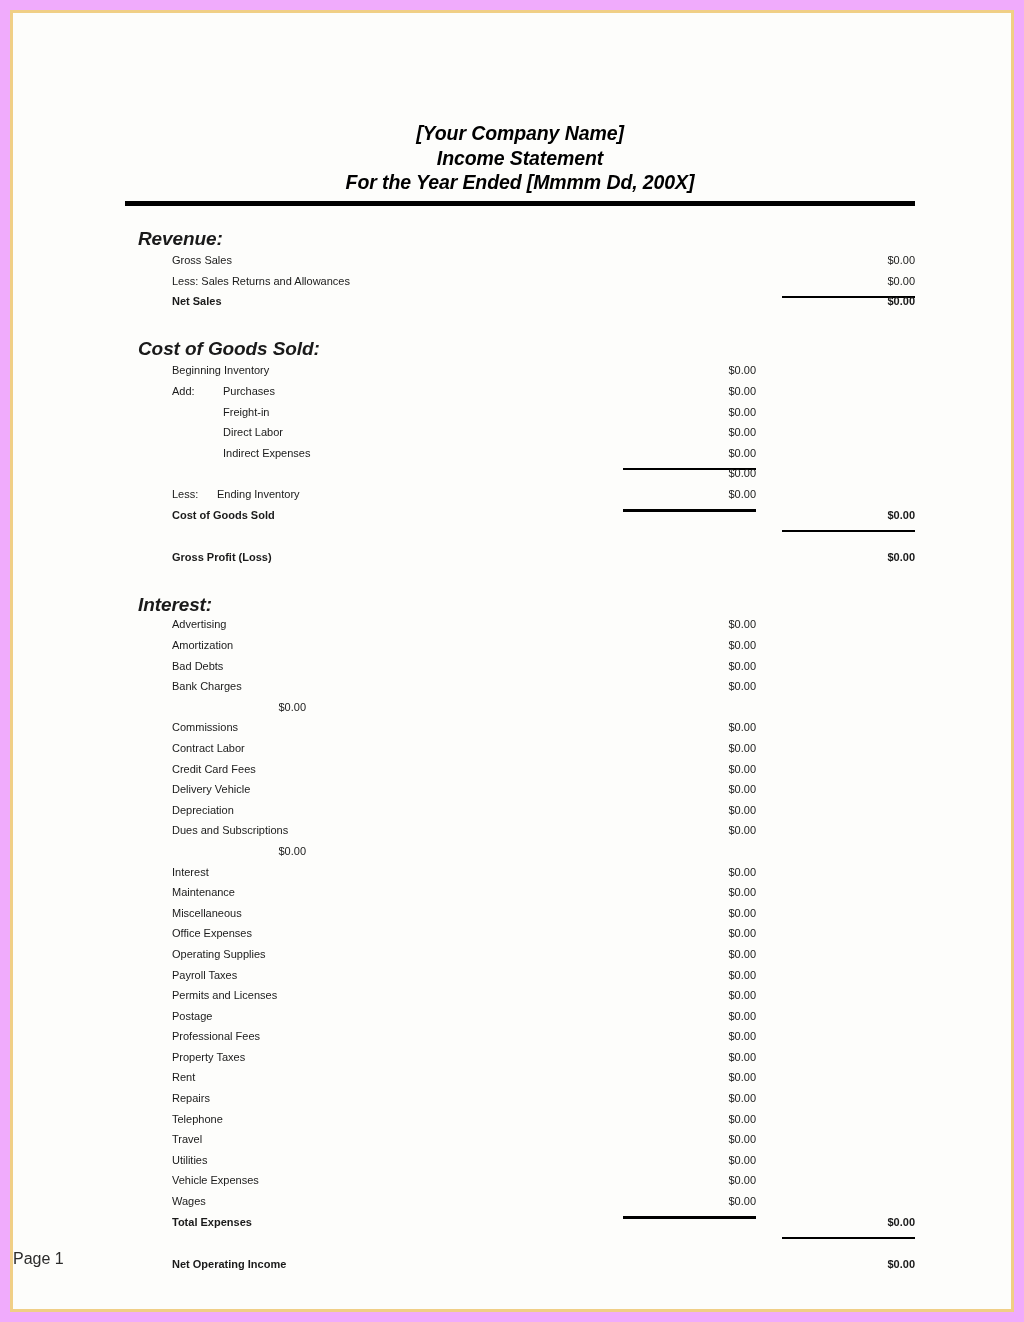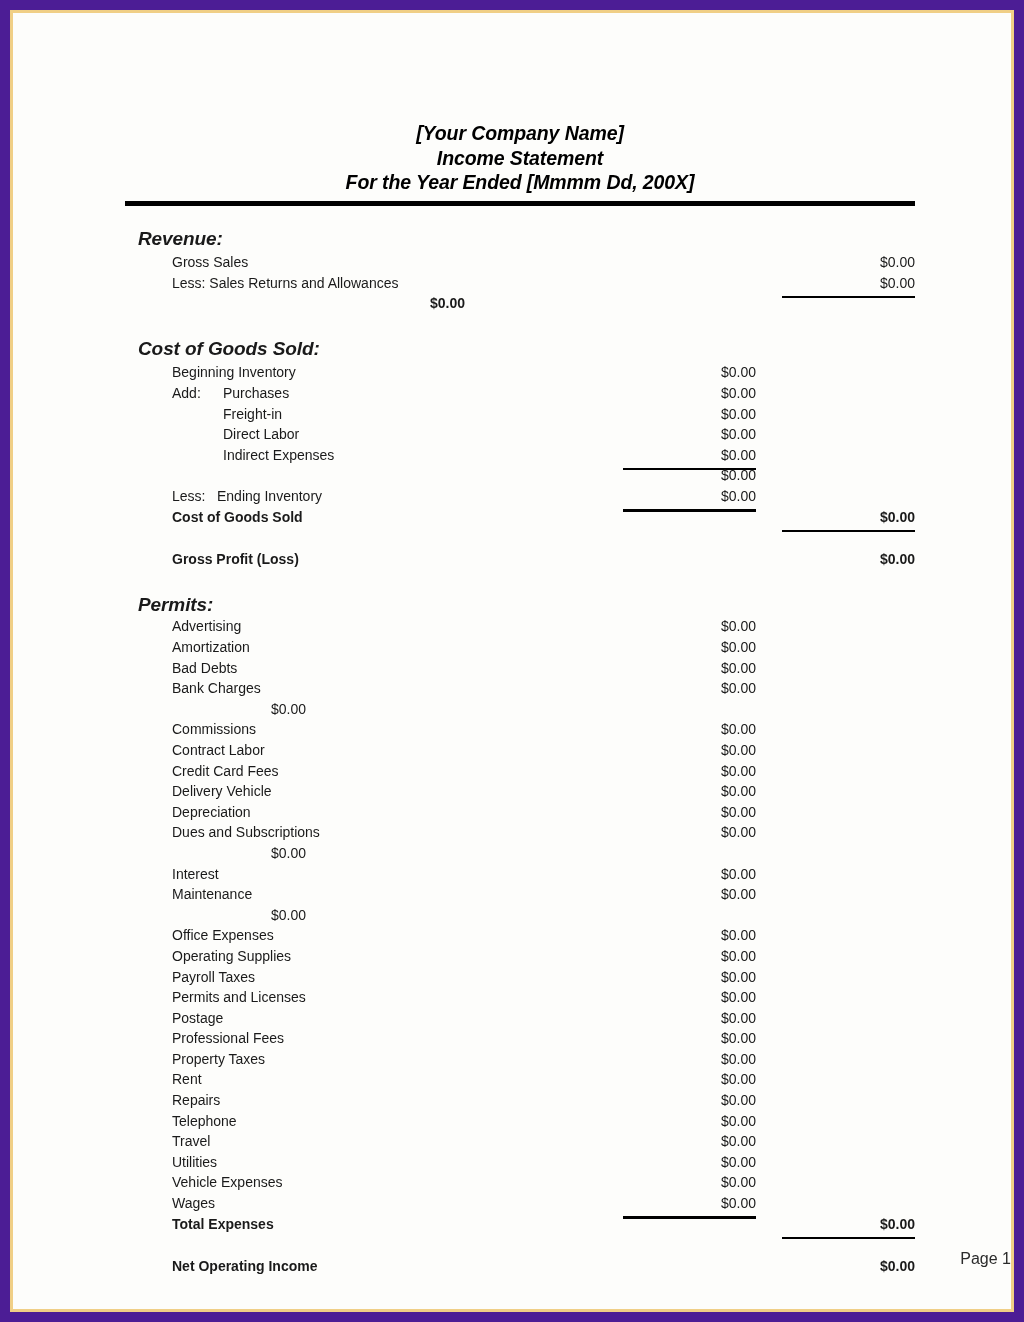--- a/index.html
+++ b/index.html
@@ -13,21 +13,21 @@
     font-family: "Liberation Sans", sans-serif;
     overflow: hidden;
   }
 
   
   #page-frame {
     position: relative;
     width: 1024px;
     height: 1322px;
     box-sizing: border-box;
-    background: #4c1d95;
+    background: #f0abfc;
     padding: 10px;
   }
   #page-sheet {
     position: relative;
     width: 100%;
     height: 100%;
     box-sizing: border-box;
     background: #fdfdfb;
     border: 3px solid #f0cf86;
     overflow: hidden;
@@ -57,21 +57,21 @@
     margin-top: 6px;
     margin-bottom: 22px;
   }
 
   
   .row {
     position: relative;
     display: flex;
     align-items: baseline;
     height: 20.6px;
-    font-size: 14px;
+    font-size: 11px;
     color: #1a1a1a;
   }
   .label {
     flex: 1 1 auto;
     white-space: nowrap;
     overflow: hidden;
   }
   .amt {
     flex: 0 0 auto;
     text-align: right;
@@ -130,21 +130,21 @@
   }
   .rule-under-col1::after,
   .rule-under-col2::after { bottom: -3px; }
 
   
   #page-footer {
     position: absolute;
     left: 0;
     right: 0;
     top: 1237px;
-    text-align: right;
+    text-align: left;
     font-size: 16px;
     color: #2b2b2b;
   }
   #watermark {
     position: absolute;
     left: 36px;
     top: 1266px;
     font-size: 12px;
     color: #f6f6f4;
     letter-spacing: 0.4px;
@@ -177,20 +177,21 @@
         <span class="amt col2">$0.00</span>
       </div>
 
       <div class="row ind1 rule-under-col2">
         <span class="label">Less:  Sales Returns and Allowances</span>
         <span class="amt col1 blank">$0.00</span>
         <span class="amt col2">$0.00</span>
       </div>
 
       <div class="row ind1 bold">
+        <span class="label">Net Sales</span>
         <span class="amt col1 blank">$0.00</span>
         <span class="amt col2">$0.00</span>
       </div>
 
       <div class="sp-lg"></div>
 
       <div class="row section-head ind0">
         <span class="label">Cost of Goods Sold:</span>
       </div>
       <div class="row" style="height:6px"></div>
@@ -247,21 +248,21 @@
 
       <div class="row ind1 bold">
         <span class="label">Gross Profit (Loss)</span>
         <span class="amt col1 blank">$0.00</span>
         <span class="amt col2">$0.00</span>
       </div>
 
       <div class="sp-lg"></div>
 
       <div class="row section-head ind0">
-        <span class="label">Permits:</span>
+        <span class="label">Interest:</span>
       </div>
       <div class="row" style="height:4px"></div>
 
       <div id="expense-rows">
           <div class="row ind1">
             <span class="label">Advertising</span>
             <span class="amt col1">$0.00</span>
             <span class="amt col2 blank">$0.00</span>
           </div>
           <div class="row ind1">
@@ -321,20 +322,21 @@
             <span class="label">Interest</span>
             <span class="amt col1">$0.00</span>
             <span class="amt col2 blank">$0.00</span>
           </div>
           <div class="row ind1">
             <span class="label">Maintenance</span>
             <span class="amt col1">$0.00</span>
             <span class="amt col2 blank">$0.00</span>
           </div>
           <div class="row ind1">
+            <span class="label">Miscellaneous</span>
             <span class="amt col1">$0.00</span>
             <span class="amt col2 blank">$0.00</span>
           </div>
           <div class="row ind1">
             <span class="label">Office Expenses</span>
             <span class="amt col1">$0.00</span>
             <span class="amt col2 blank">$0.00</span>
           </div>
           <div class="row ind1">
             <span class="label">Operating Supplies</span>

